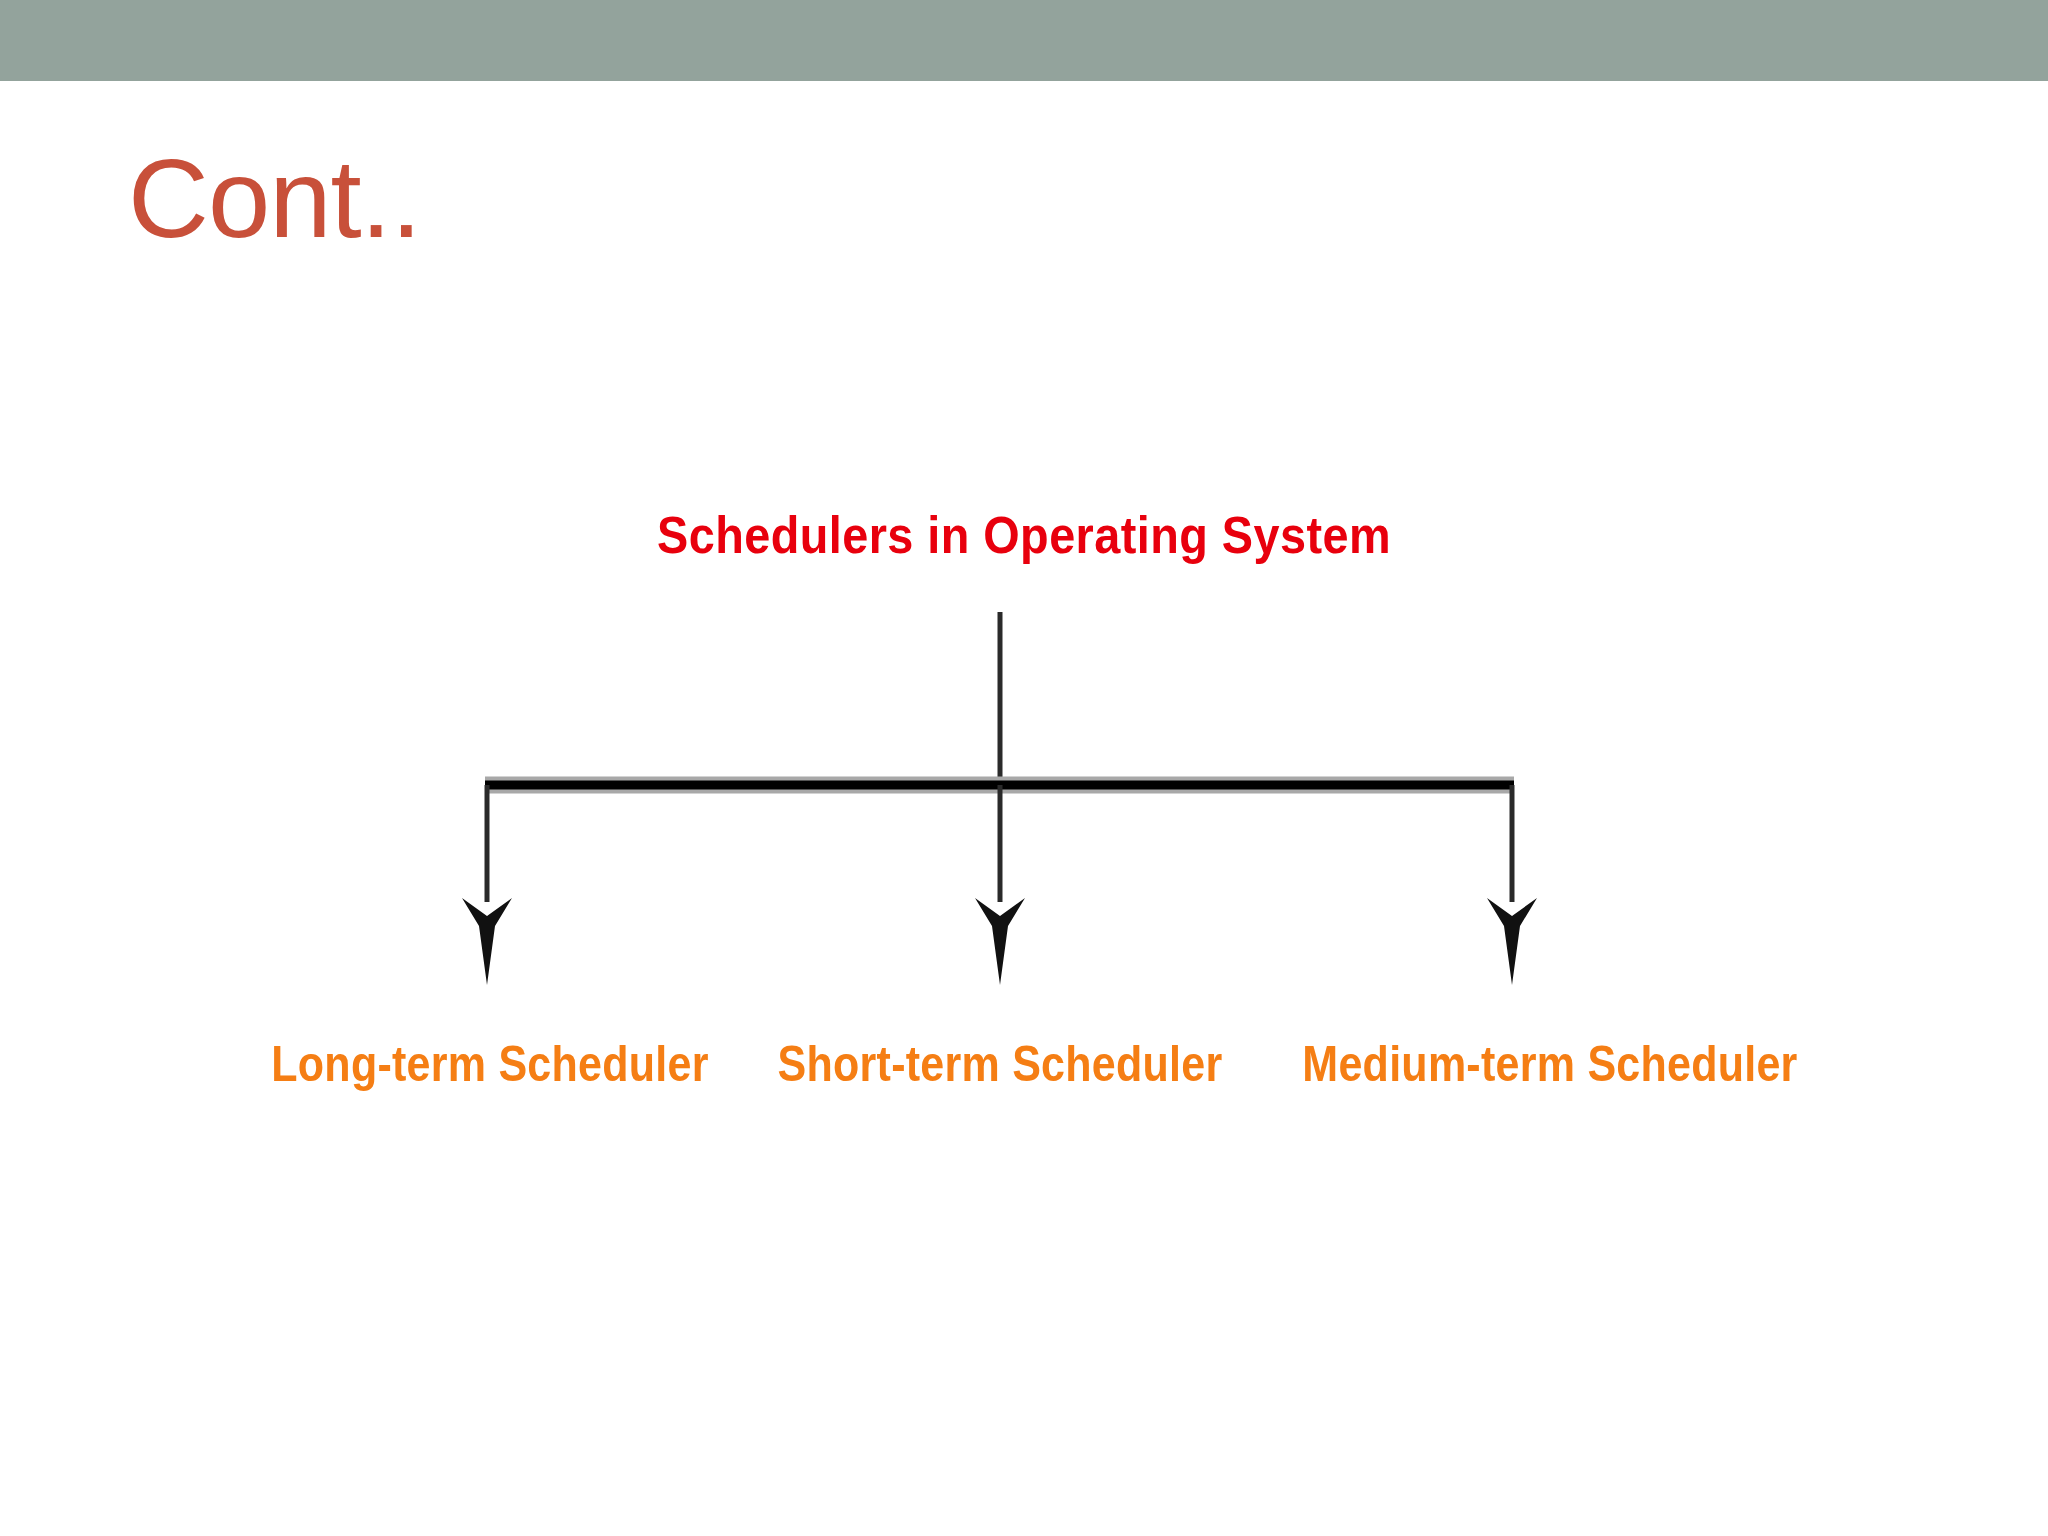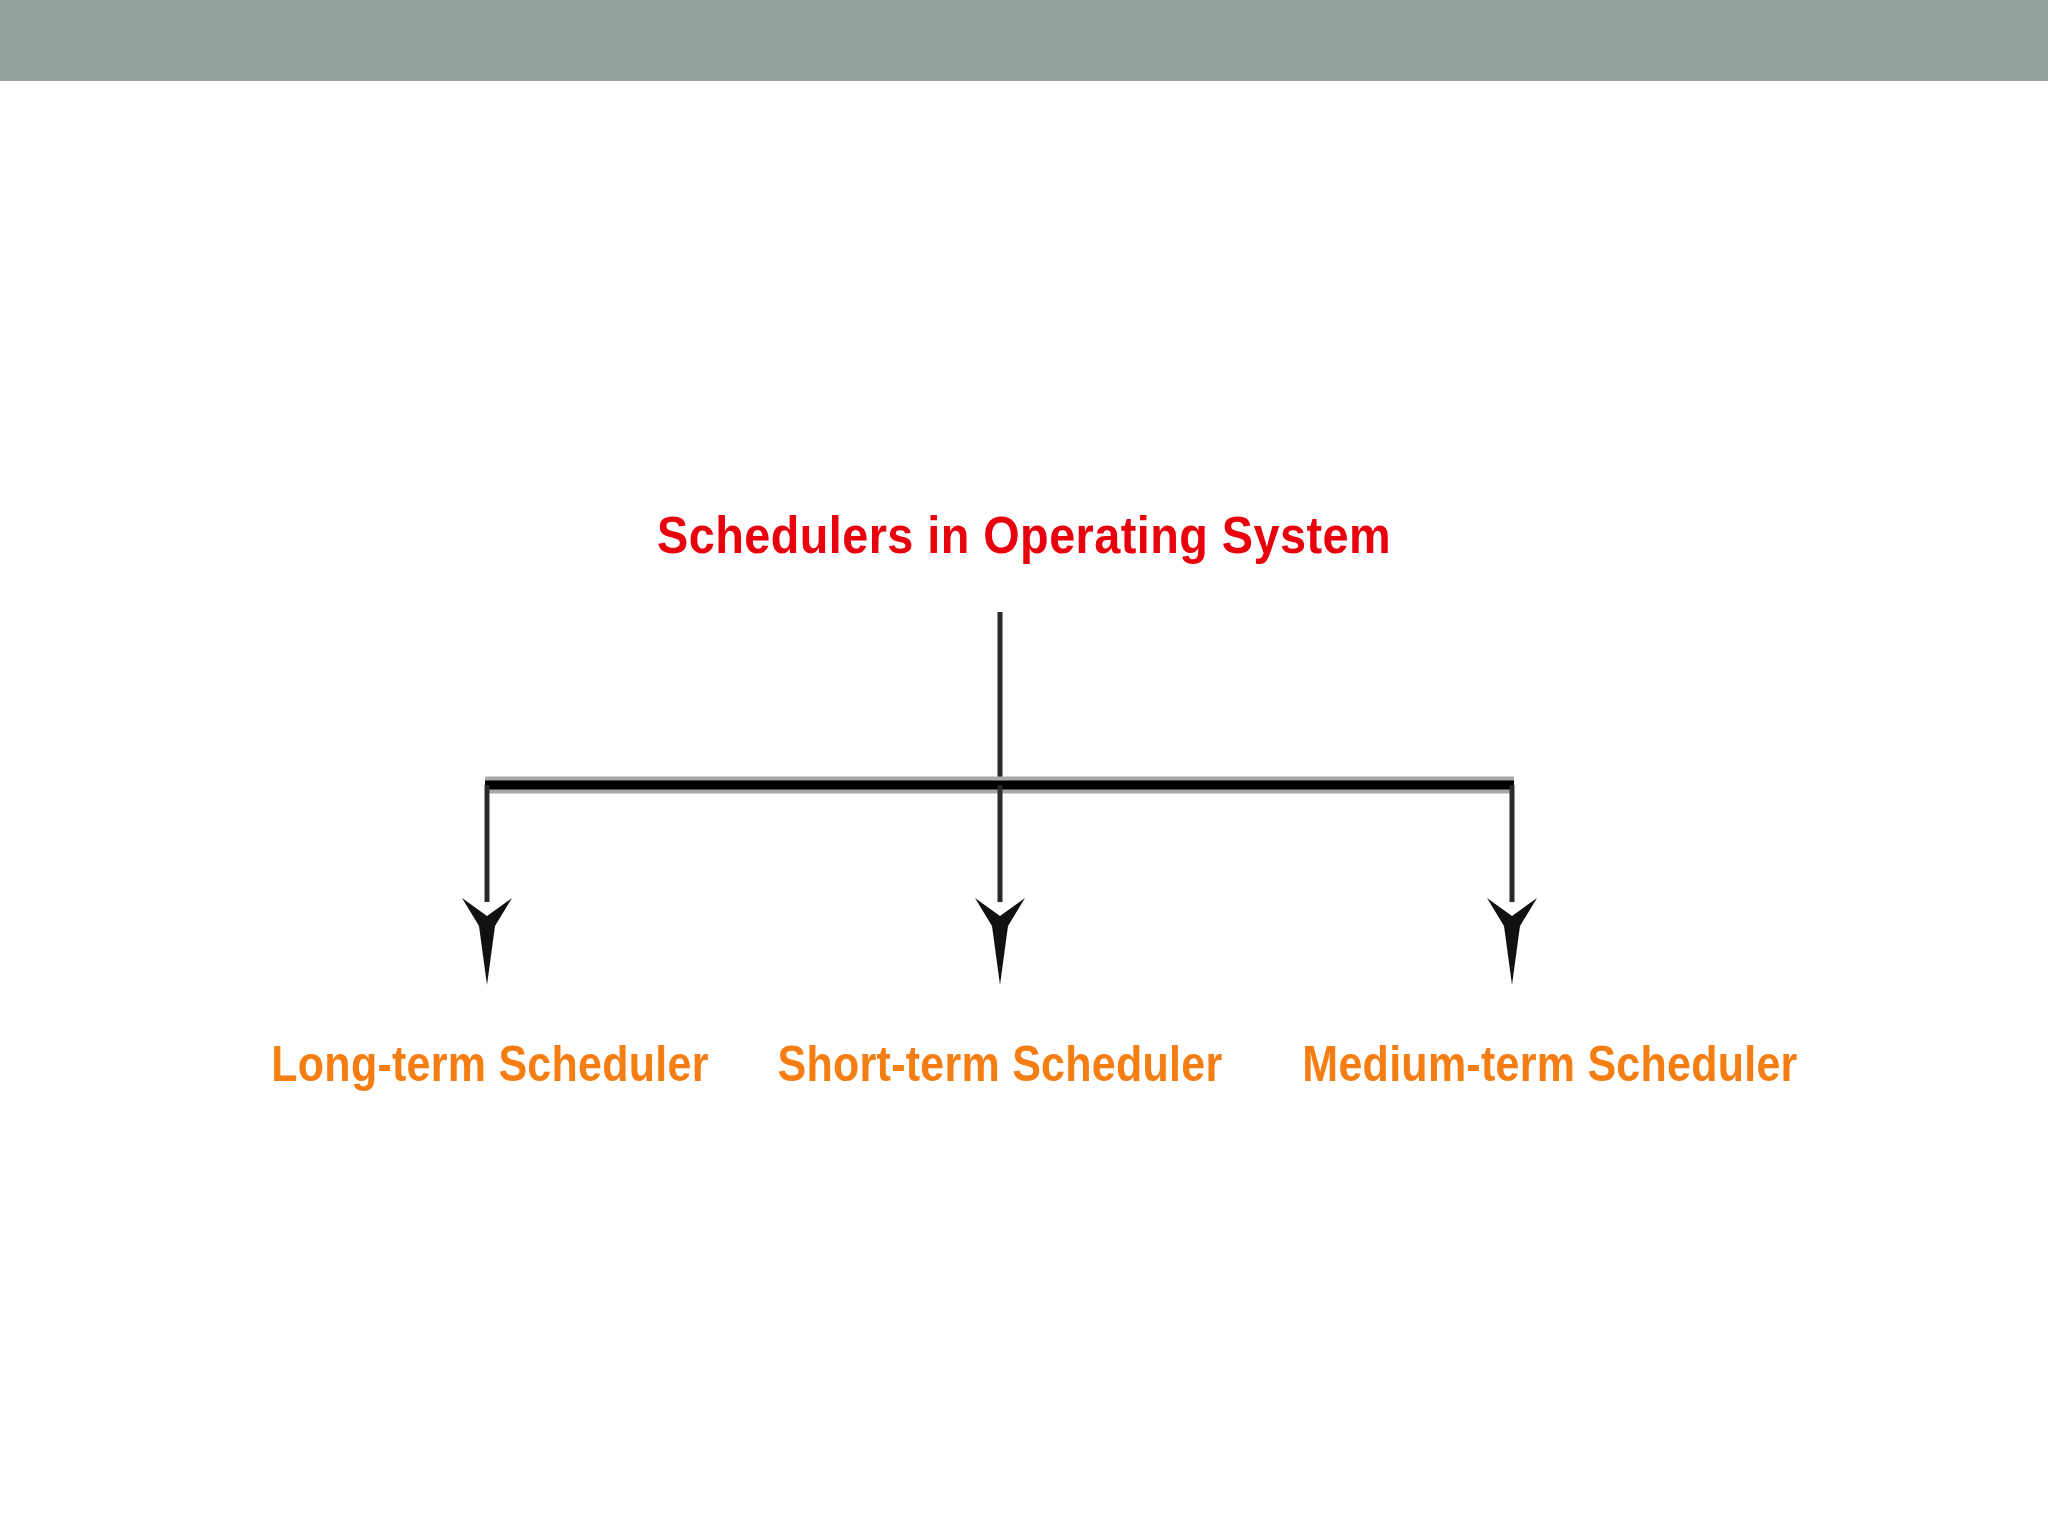--- a/index.html
+++ b/index.html
@@ -94,20 +94,21 @@
   .leaf-label.l1 { left: 710px;  width: 580px; }
   .leaf-label.l2 { left: 1230px; width: 640px; }
 </style>
 </head>
 <body>
 
 <div class="slide">
 
   <div class="header-bar"></div>
 
+  <div class="slide-title">Cont..</div>
 
   <div class="diagram">
 
     <svg class="diagram-svg" viewBox="0 0 2048 1536">
       <defs>
         
       </defs>
 
       <line x1="1000" y1="612" x2="1000" y2="786" stroke="#2A2A2A" stroke-width="5"></line>
 

